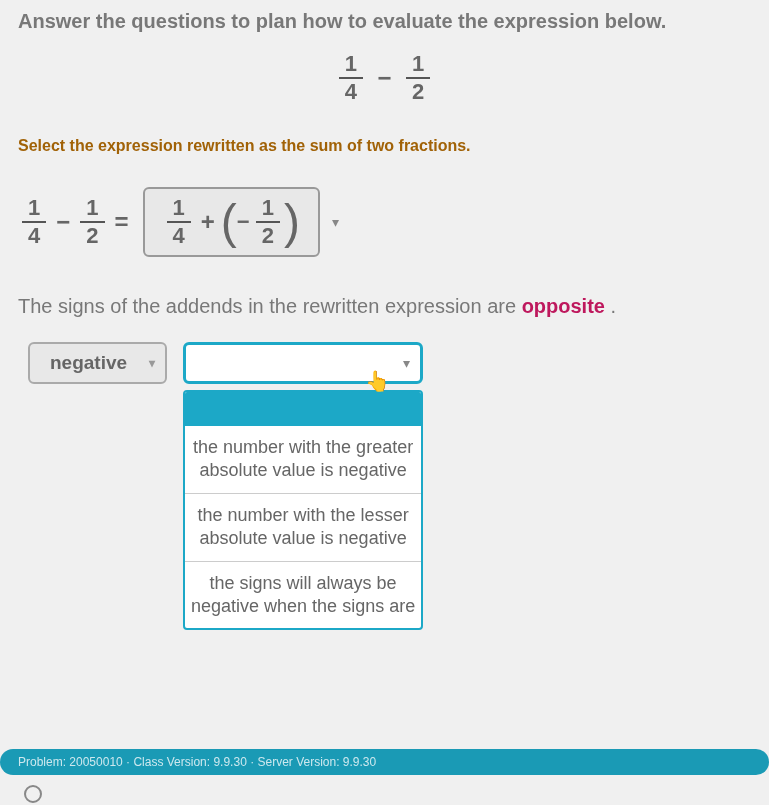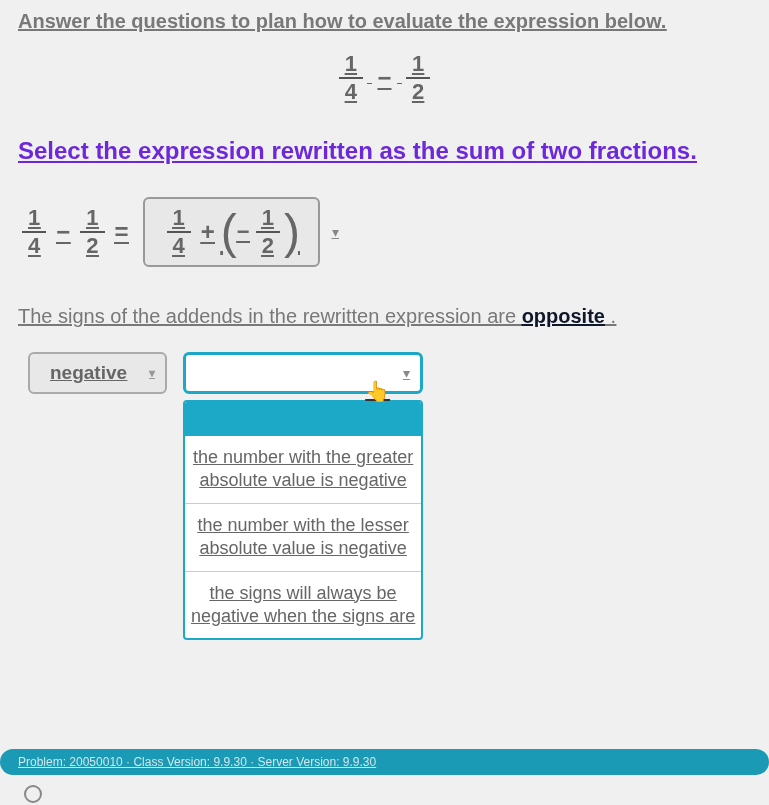--- a/index.html
+++ b/index.html
@@ -1,19 +1,18 @@
 <!DOCTYPE html>
 <html><head>
   <meta charset="utf-8">
   <style>
     * {
       margin: 0;
       padding: 0;
       box-sizing: border-box;
-      text-decoration: underline;
     }
     body {
       width: 769px;
       height: 805px;
       background: #f0f0f0;
       font-family: Arial, sans-serif;
       color: #666;
       padding: 10px 18px;
       position: relative;
       overflow: hidden;
@@ -48,23 +47,23 @@
       font-weight: bold;
     }
     .op {
       display: inline-block;
       vertical-align: middle;
       font-size: 24px;
       font-weight: bold;
       margin: 0 6px;
     }
     .prompt {
-      font-size: 24px;
-      font-weight: bold;
-      color: #6d28d9;
+      font-size: 16px;
+      font-weight: bold;
+      color: #a16207;
       margin: 32px 0;
     }
     .equation-row {
       display: flex;
       align-items: center;
       margin: 18px 0 38px 0;
     }
     .boxed-expr {
       border: 2px solid #999;
       border-radius: 6px;
@@ -94,21 +93,21 @@
       color: #888;
       font-size: 14px;
     }
     .statement {
       font-size: 20px;
       color: #787878;
       margin: 24px 0;
     }
     .statement .bold {
       font-weight: bold;
-      color: #0f172a;
+      color: #be185d;
     }
     .fill-row {
       display: flex;
       align-items: flex-start;
       font-size: 20px;
       color: #787878;
       margin-top: 18px;
     }
     .fill-text {
       padding-top: 10px;

